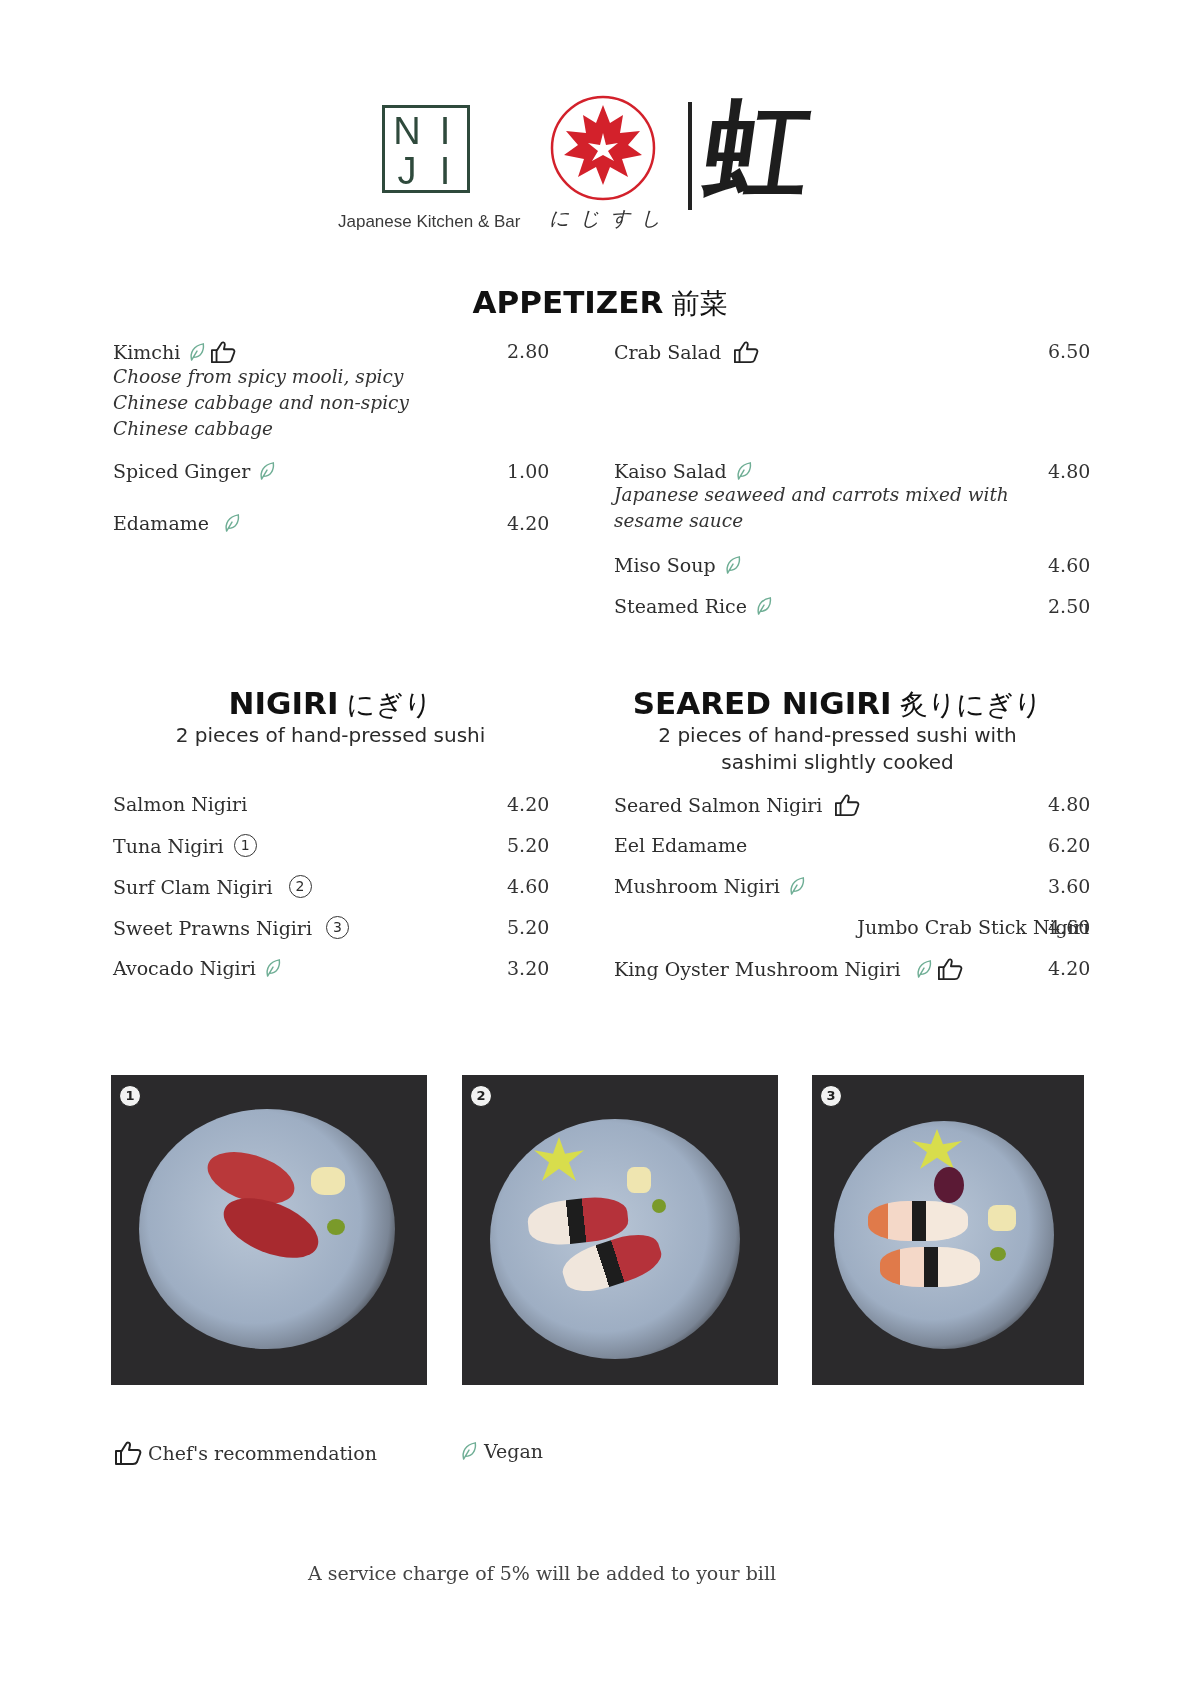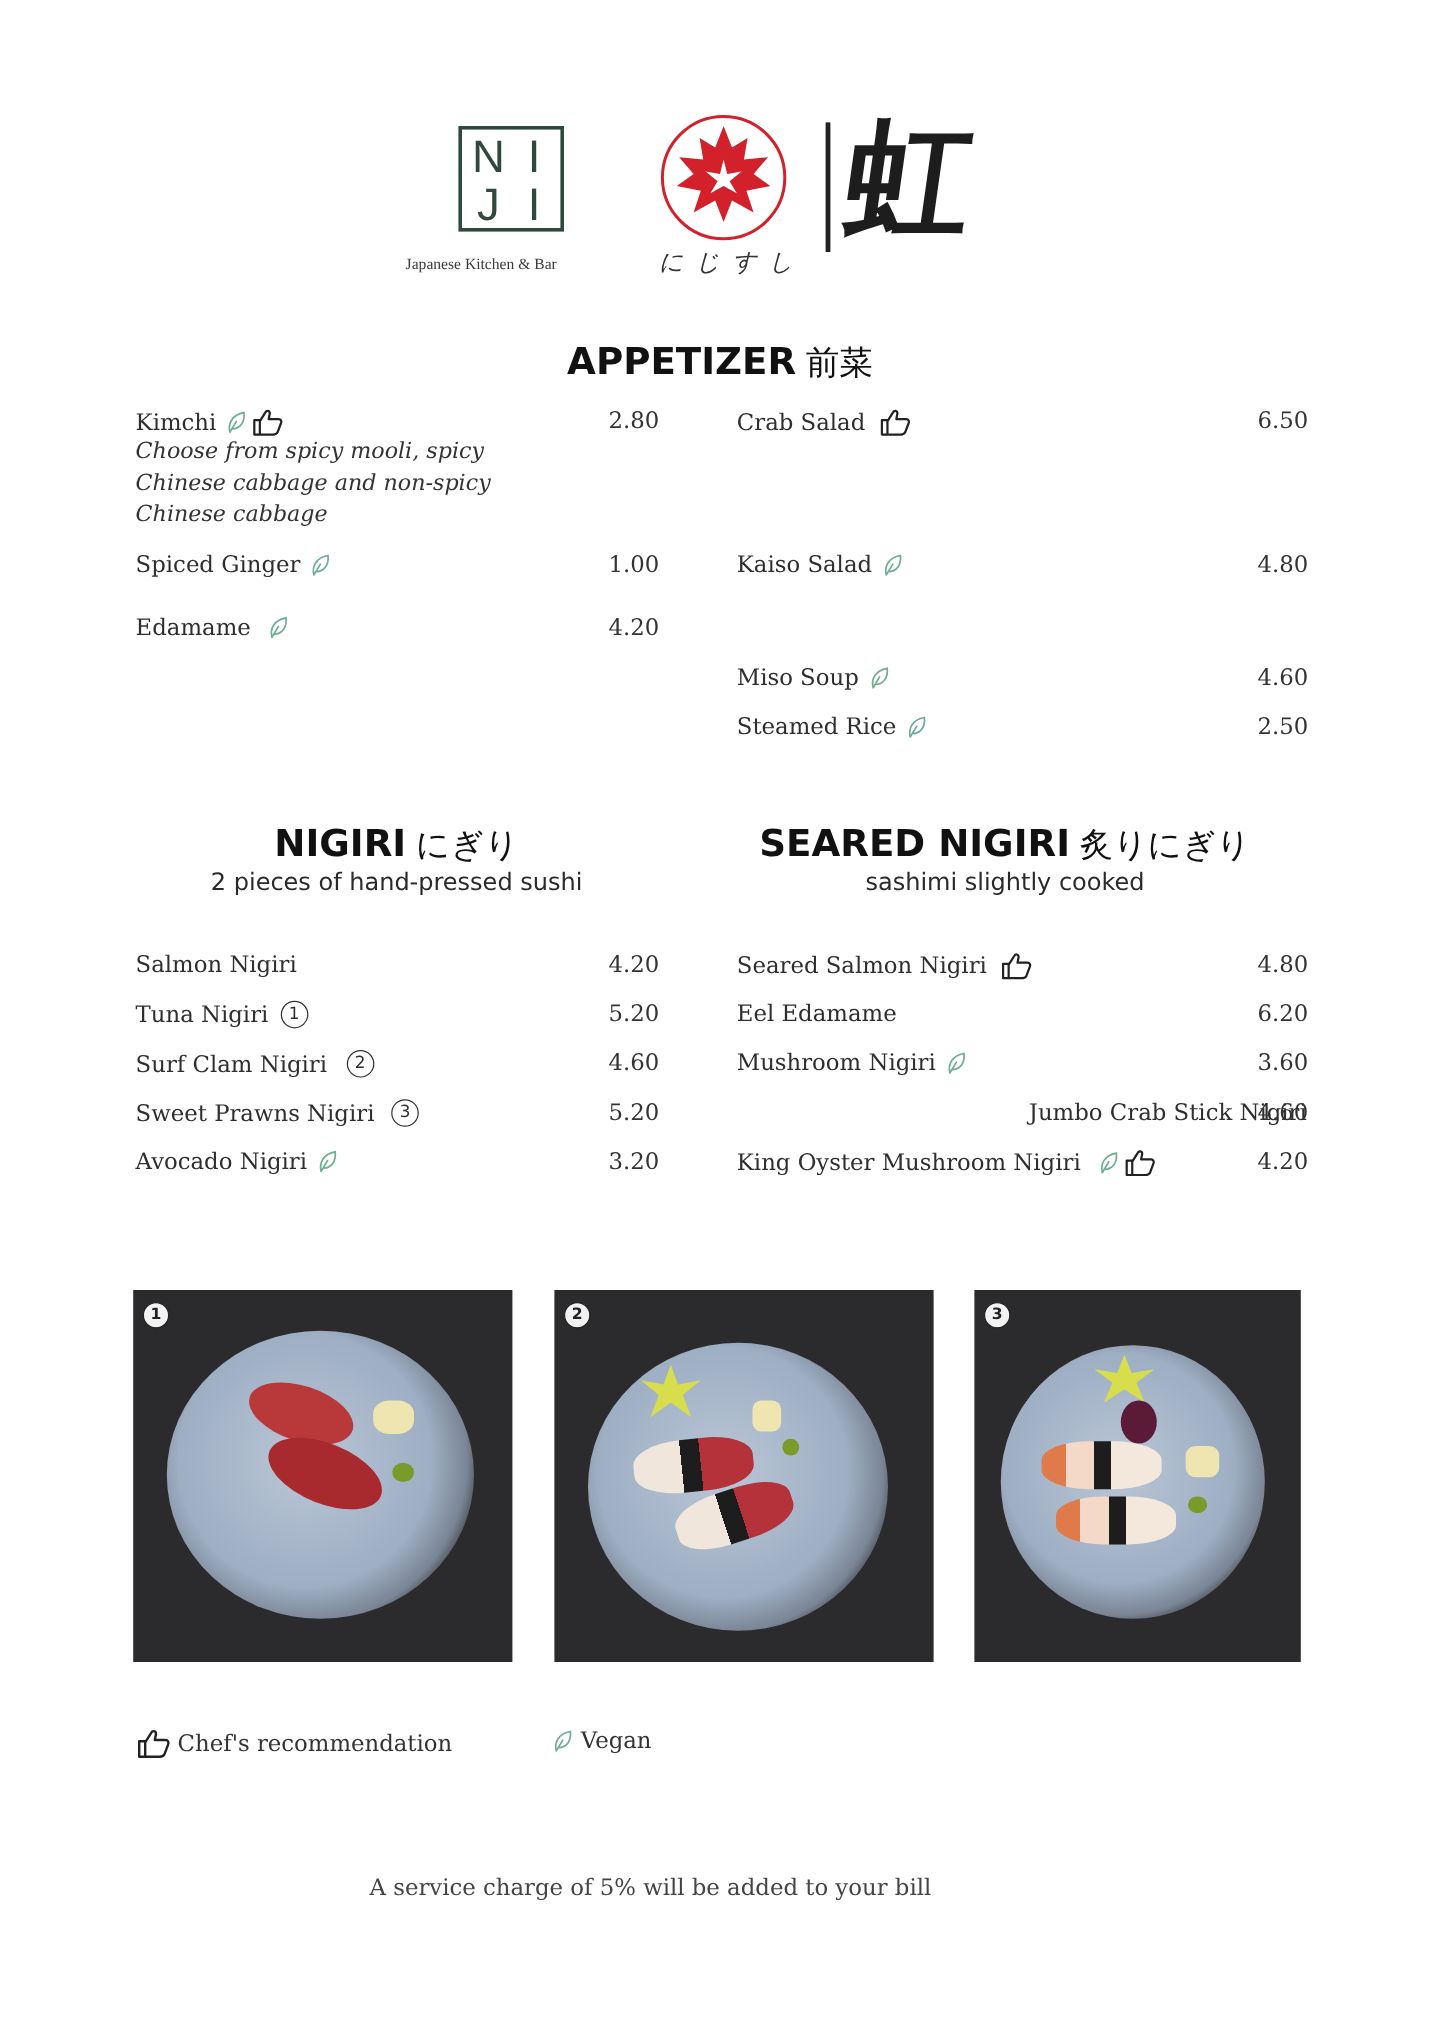--- a/index.html
+++ b/index.html
@@ -3,21 +3,21 @@
 <meta charset="utf-8">
 <style>
   html, body { margin:0; padding:0; background:#ffffff; }
   body { width:1200px; height:1698px; position:relative; overflow:hidden; font-family:"DejaVu Serif", serif; color:#2a2a2a; }
 
   
   .logo-niji { position:absolute; left:382px; top:105px; width:88px; height:88px; border:3px solid #2f4a3c; box-sizing:border-box; }
   .logo-niji .cell { position:absolute; font-family:"Liberation Sans", sans-serif; color:#2f4a3c; font-size:38px; line-height:38px; width:40px; text-align:center; }
   .logo-niji .c1 { left:2px; top:4px; } .logo-niji .c2 { left:40px; top:4px; }
   .logo-niji .c3 { left:2px; top:44px; } .logo-niji .c4 { left:40px; top:44px; }
-  .logo-sub { position:absolute; left:338px; top:212px; font-family:Liberation Serif, serif; font-size:13px; color:#3a3a3a; }
+  .logo-sub { position:absolute; left:338px; top:212px; font-family:Liberation Sans, sans-serif; font-size:17px; color:#3a3a3a; }
   .logo-maple { position:absolute; left:548px; top:93px; width:110px; height:110px; }
   .logo-kana { position:absolute; left:549px; top:205px; font-size:20px; letter-spacing:10px; color:#333; font-family:"DejaVu Sans", sans-serif;font-style:italic; }
   .logo-bar { position:absolute; left:688px; top:102px; width:4px; height:108px; background:#222; }
   .logo-kanji { position:absolute; left:706px; top:88px; font-size:104px; line-height:120px; color:#1d1d1d; font-family:"DejaVu Sans", sans-serif; font-weight:bold; transform:skewX(-8deg); }
 
   
   .sec-title { position:absolute; font-family:"DejaVu Sans", sans-serif; font-weight:bold; color:#111; font-size:31px; white-space:nowrap; text-align:center; }
   .sec-title .jp { font-weight:normal; font-size:28px; margin-left:8px; }
   .sec-sub { position:absolute; font-family:"DejaVu Sans", sans-serif; font-size:20px; color:#2a2a2a; text-align:center; line-height:27px; }
 
@@ -115,20 +115,21 @@
   <div class="price" style="left:434px">6.50</div>
 </div>
 <div class="item" style="left:614px;top:460px;width:475px;">
   <div class="name">
       <span>Kaiso Salad</span>
     <svg class="ic" width="18" height="20">
         <use href="#leaf"></use>
       </svg>
   </div>
   <div class="price" style="left:434px">4.80</div>
+  <div class="desc" style="width:400px">Japanese seaweed and carrots mixed with sesame sauce</div>
 </div>
 <div class="item" style="left:614px;top:554px;width:475px;">
   <div class="name">
       <span>Miso Soup</span>
     <svg class="ic" width="18" height="20">
         <use href="#leaf"></use>
       </svg>
   </div>
   <div class="price" style="left:434px">4.60</div>
 </div>
@@ -181,20 +182,21 @@
         <use href="#leaf"></use>
       </svg>
   </div>
   <div class="price" style="left:394px">3.20</div>
 </div>
 
 <div class="sec-title" style="left:614px;width:475px;top:685px;left:600px;">
   <span>SEARED NIGIRI</span><span class="jp">炙りにぎり</span>
 </div>
 <div class="sec-sub" style="left:600px;width:475px;top:722px;">
+  <div>2 pieces of hand-pressed sushi with</div>
   <div>sashimi slightly cooked</div>
 </div>
 
 <div class="item" style="left:614px;top:793px;width:475px;">
   <div class="name">
       <span>Seared Salmon Nigiri</span>
     <svg class="ic" width="26" height="24" style="margin-left:12px">
         <use href="#thumb"></use>
       </svg>
   </div>

